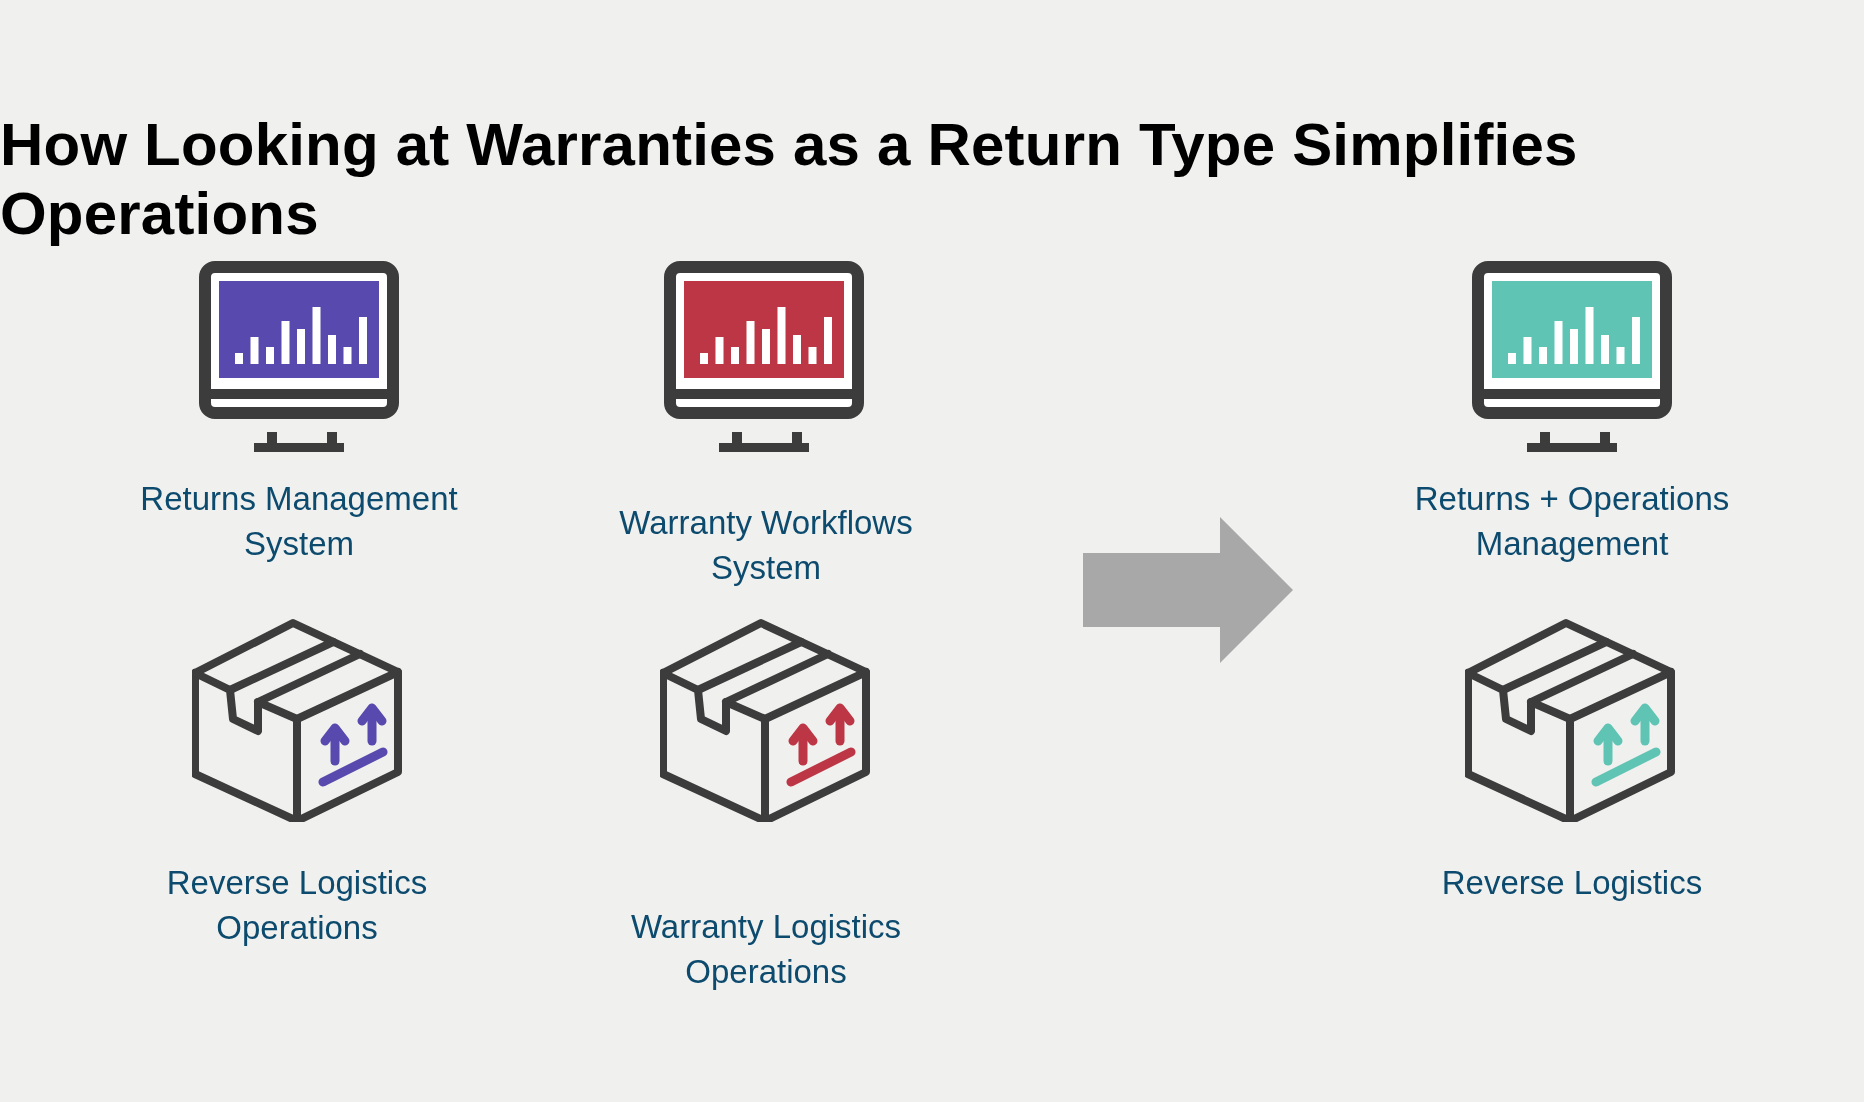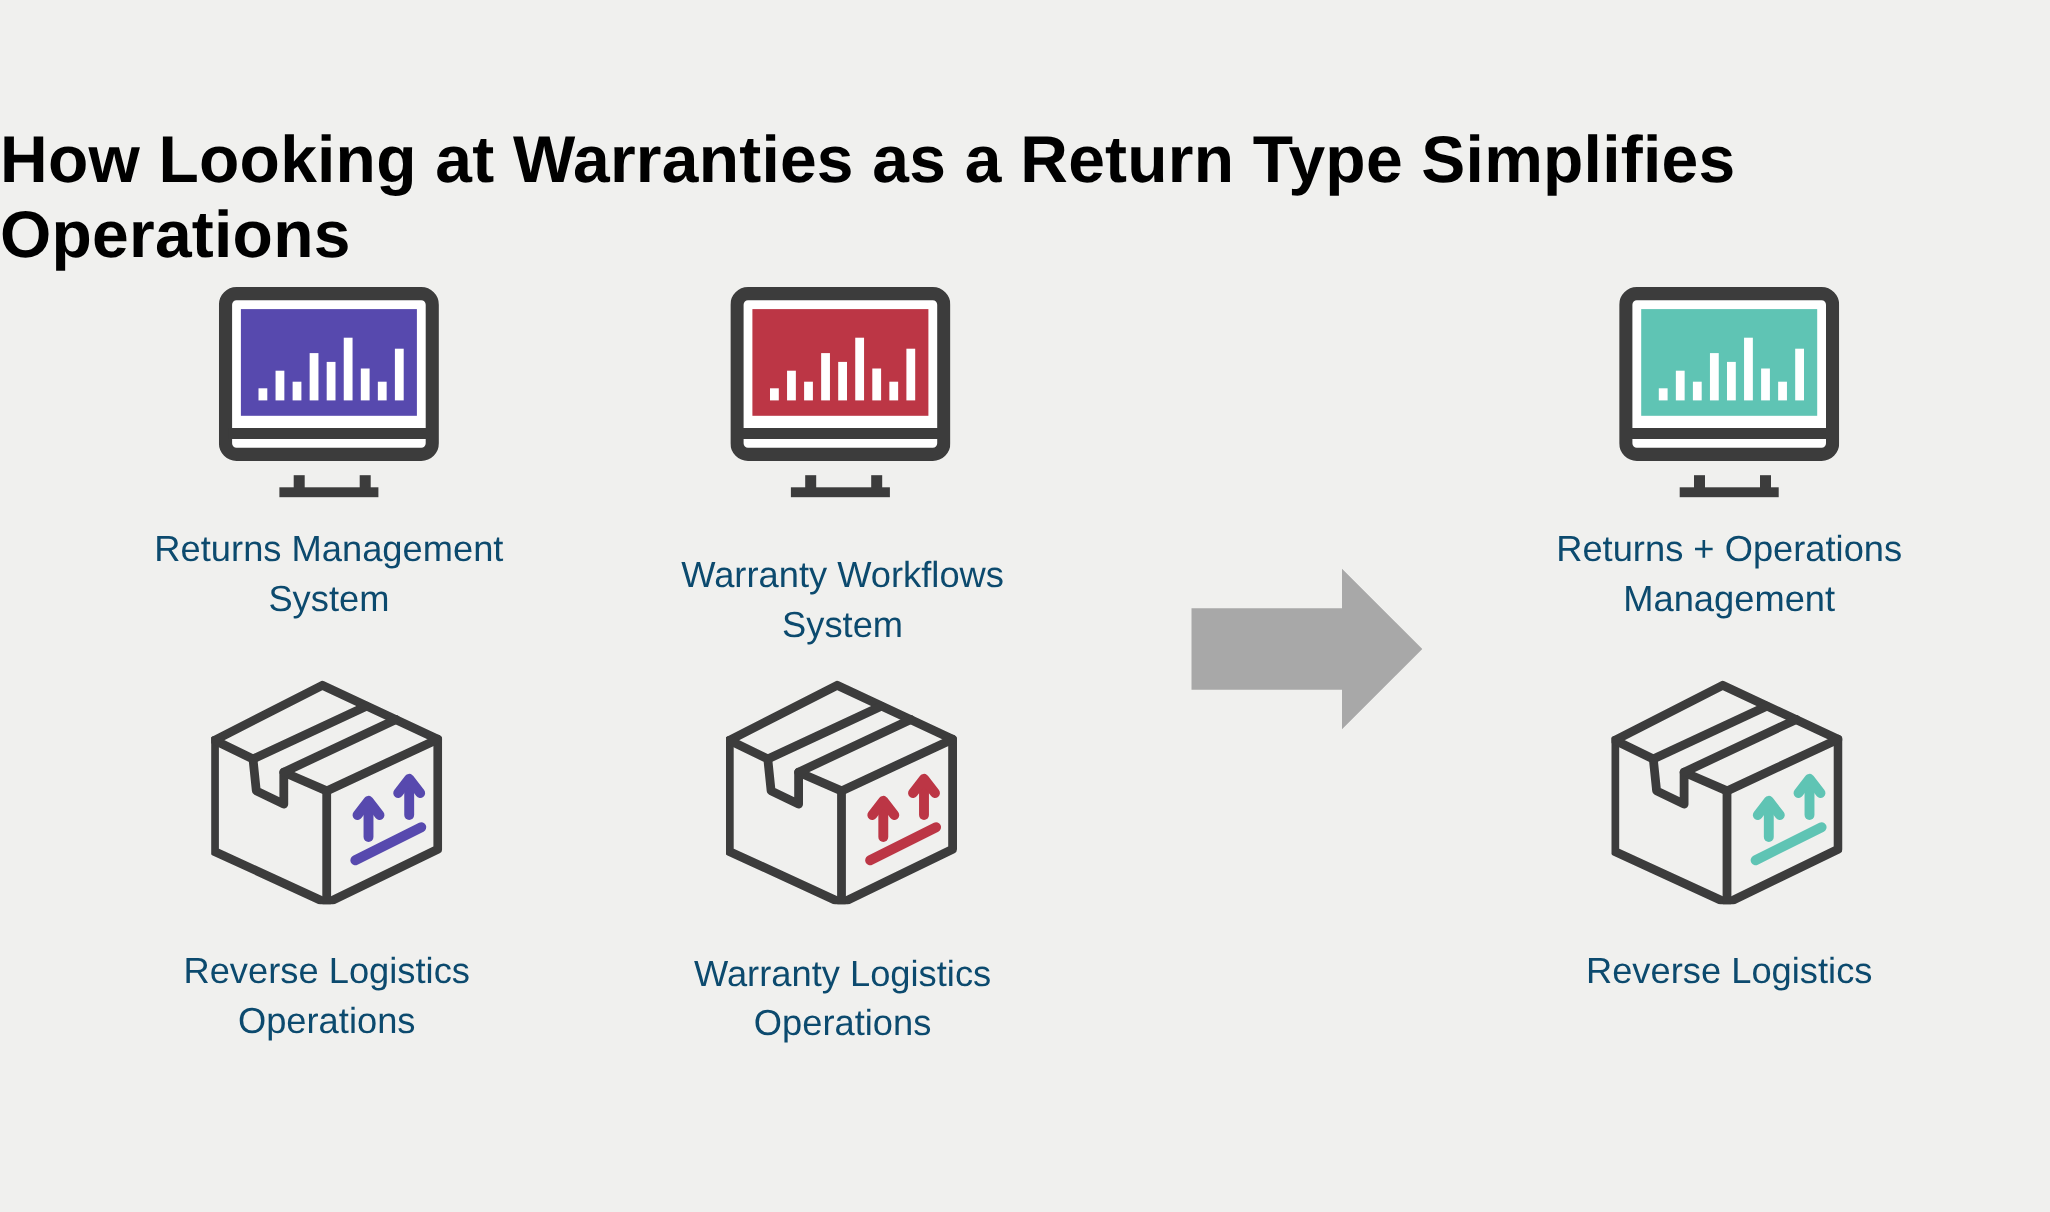--- a/index.html
+++ b/index.html
@@ -149,17 +149,17 @@
       <path d="M143,145 L143,122"></path>
         <path d="M133,125 L143,112 L153,125"></path>
       <path d="M180,125 L180,102"></path>
         <path d="M170,105 L180,92 L190,105"></path>
       <path d="M131,166 L191,136"></path>
     </g>
   </svg>
 
   <div class="label" style="left:297px;top:860px">Reverse Logistics
 Operations</div>
-  <div class="label" style="left:766px;top:862px">Warranty Logistics
+  <div class="label" style="left:766px;top:904px">Warranty Logistics
 Operations</div>
   <div class="label" style="left:1572px;top:860px">Reverse Logistics</div>
 
 </div>
 
 </body></html>

